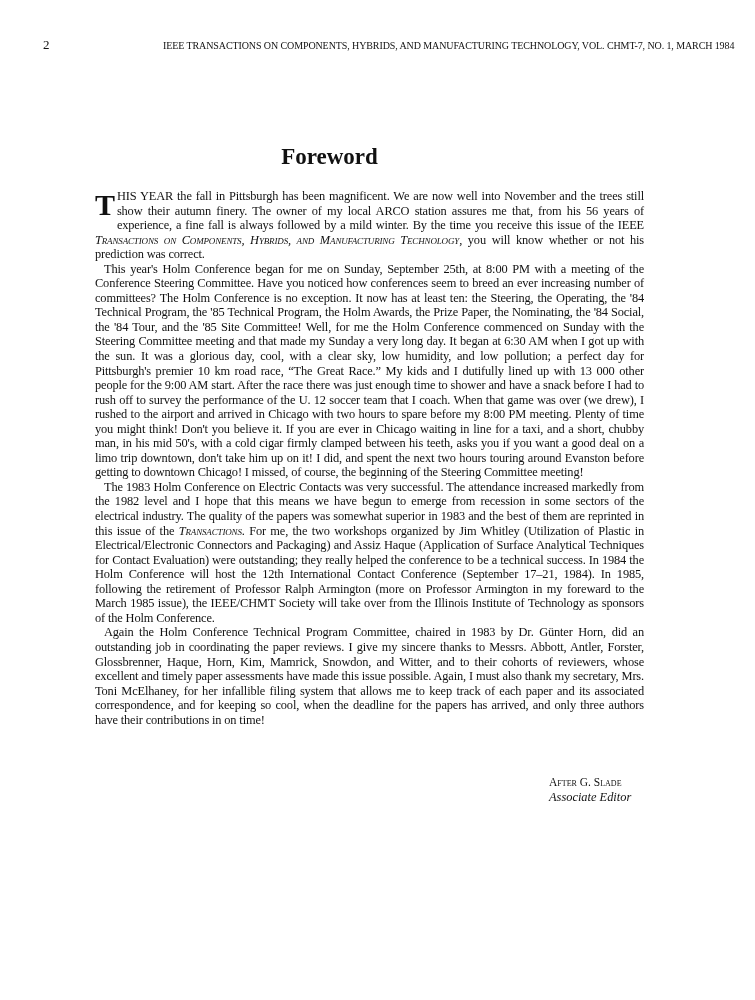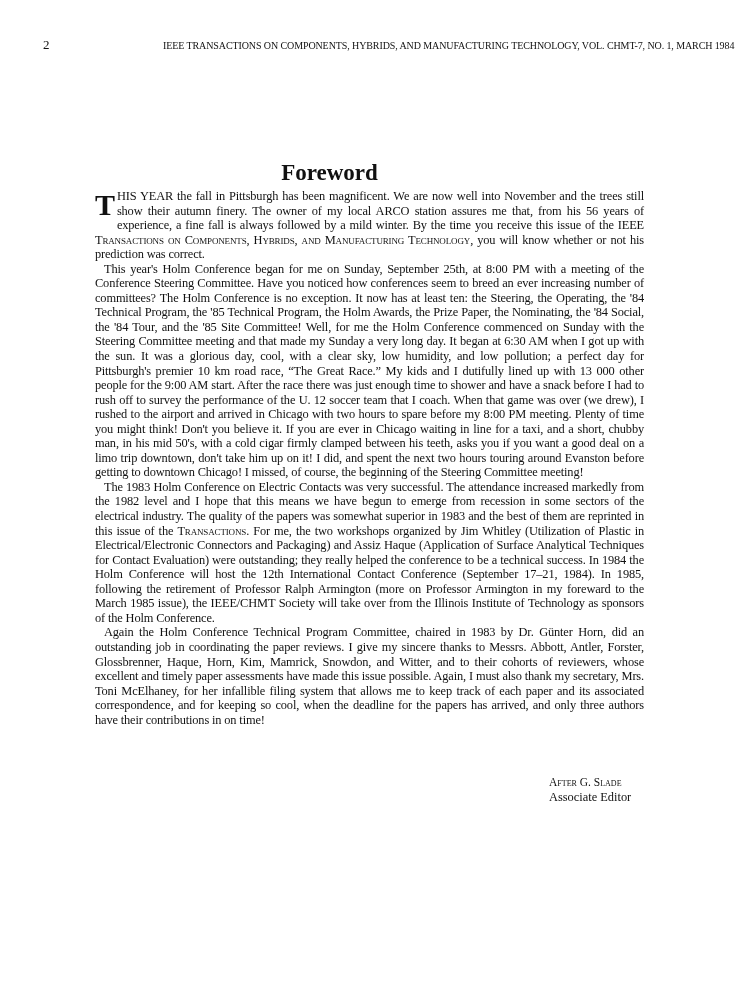--- a/index.html
+++ b/index.html
@@ -10,41 +10,41 @@
   }
   .page-number {
     position: absolute; left: 43px; top: 37px;
     font-size: 13px;
   }
   .running-header {
     position: absolute; left: 163px; top: 40px; width: 480px;
     font-size: 10px; letter-spacing: -0.1px; white-space: nowrap;
   }
   .title {
-    position: absolute; left: 0; width: 659px; top: 160px;
+    position: absolute; left: 0; width: 659px; top: 144px;
     text-align: center; font-weight: bold; font-size: 23px;
   }
   .body-text {
     position: absolute; left: 95px; top: 189px; width: 549px;
     font-size: 12.4px; line-height: 14.55px; text-align: justify;
     letter-spacing: -0.15px;
   }
   .body-text p { margin: 0; text-indent: 9px; hyphens: none; }
   .body-text p.first { text-indent: 0; }
   .dropcap {
     float: left; font-weight: bold; font-size: 30px; line-height: 24px;
     margin: 4px 2px 0 0; height: 26px;
   }
-  .sc { font-variant: small-caps; }
+  .sc { font-variant: small-caps; font-style: italic; }
   .signature {
     position: absolute; left: 549px; top: 775px;
     font-size: 12.4px; line-height: 15px;
   }
   .sig-name { font-variant: small-caps; font-size: 11.5px; }
-  .sig-role { }
+  .sig-role { font-style: italic; }
 </style>
 </head>
 <body>
 
 <div class="page-number">2</div>
 <div class="running-header">IEEE TRANSACTIONS ON COMPONENTS, HYBRIDS, AND MANUFACTURING TECHNOLOGY, VOL. CHMT-7, NO. 1, MARCH 1984</div>
 
 <div class="title">Foreword</div>
 
 <div class="body-text">

